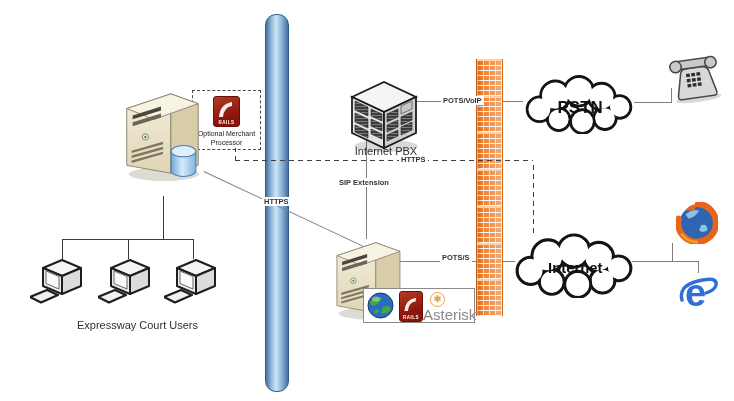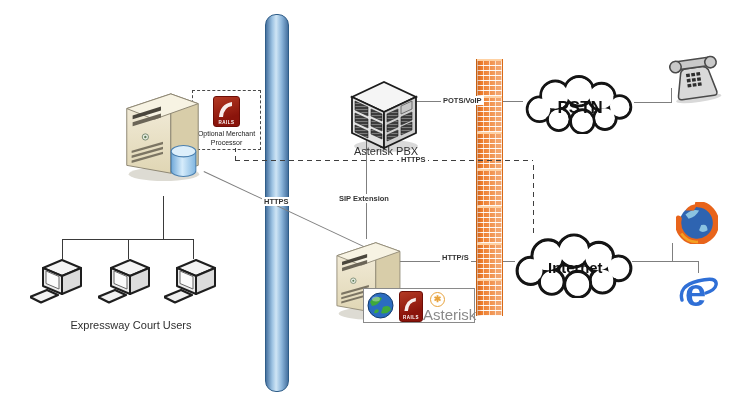--- a/index.html
+++ b/index.html
@@ -167,41 +167,41 @@
 
   <svg class="node-svg" style="left:30px;top:256px" width="54" height="50" viewBox="0 0 54 50">
       <use href="#sym-computer"></use>
     </svg>
   <svg class="node-svg" style="left:98px;top:256px" width="54" height="50" viewBox="0 0 54 50">
       <use href="#sym-computer"></use>
     </svg>
   <svg class="node-svg" style="left:164px;top:256px" width="54" height="50" viewBox="0 0 54 50">
       <use href="#sym-computer"></use>
     </svg>
-  <div class="lbl" style="left:56px;top:319px;width:150px;">Expressway Court Users</div>
+  <div class="lbl" style="left:48px;top:319px;width:150px;text-align:right;">Expressway Court Users</div>
 
   <svg class="node-svg" style="left:344px;top:76px" width="80" height="78" viewBox="0 0 80 78">
     <ellipse cx="42" cy="70" rx="32" ry="6" fill="rgba(0,0,0,.15)"></ellipse>
     <polygon points="8,21 40,6 72,21 40,36" fill="#f5f5f5" stroke="#1c1c1c" stroke-width="1.8"></polygon>
     <polygon points="8,21 40,36 40,72 8,57" fill="#e3e3e3" stroke="#1c1c1c" stroke-width="1.8"></polygon>
     <polygon points="40,36 72,21 72,57 40,72" fill="#cfcfcf" stroke="#1c1c1c" stroke-width="1.8"></polygon>
     <polygon points="11,25 24,31 24,40 11,34" fill="url(#vstripe)" stroke="#222" stroke-width=".6"></polygon>
     <polygon points="11,37 24,43 24,52 11,46" fill="url(#vstripe)" stroke="#222" stroke-width=".6"></polygon>
     <polygon points="11,49 24,55 24,62 11,56" fill="url(#vstripe)" stroke="#222" stroke-width=".6"></polygon>
     <polygon points="27,33 38,38 38,45 27,40" fill="url(#vstripe)" stroke="#222" stroke-width=".6"></polygon>
     <polygon points="27,43 38,48 38,55 27,50" fill="url(#vstripe)" stroke="#222" stroke-width=".6"></polygon>
     <polygon points="27,53 38,58 38,63 27,58" fill="url(#vstripe)" stroke="#222" stroke-width=".6"></polygon>
     <polygon points="43,38 54,33 54,41 43,46" fill="url(#vstripe)" stroke="#222" stroke-width=".6"></polygon>
     <polygon points="43,49 54,44 54,51 43,56" fill="url(#vstripe)" stroke="#222" stroke-width=".6"></polygon>
     <polygon points="43,59 54,54 54,60 43,65" fill="url(#vstripe)" stroke="#222" stroke-width=".6"></polygon>
     <polygon points="57,30 68,25 68,33 57,38" fill="#c6c6c6" stroke="#555" stroke-width=".8"></polygon>
     <polygon points="57,41 68,36 68,44 57,49" fill="url(#vstripe)" stroke="#222" stroke-width=".6"></polygon>
     <polygon points="57,51 68,46 68,54 57,59" fill="url(#vstripe)" stroke="#222" stroke-width=".6"></polygon>
   </svg>
-  <div class="lbl" style="left:346px;top:145px;width:80px;">Asterisk PBX</div>
+  <div class="lbl" style="left:346px;top:145px;width:80px;">Internet PBX</div>
 
   <svg class="node-svg" style="left:330px;top:233px" width="76" height="92" viewBox="0 0 88 96">
       <use href="#sym-tower"></use>
     </svg>
   <div class="badge-box">
     <svg style="position:absolute;left:3px;top:3px" width="27" height="27" viewBox="0 0 27 27">
       <circle cx="13.5" cy="13.5" r="12.5" fill="#2b6cc0" stroke="#123a6b" stroke-width="1"></circle>
       <path d="M3,10 Q8,3 15,6 Q12,13 5,14 Z" fill="#3fa93c"></path>
       <path d="M16,15 Q23,12 24,18 Q19,23 14,21 Z" fill="#3fa93c"></path>
       <path d="M8,18 Q11,16 12,19 Q10,22 7,21 Z" fill="#3fa93c"></path>
@@ -264,16 +264,16 @@
     <path d="M5,30 A18,18 0 0 0 21,38" fill="none" stroke="#f5a623" stroke-width="2.5" opacity=".9"></path>
   </svg>
   <svg class="node-svg" style="left:678px;top:272px" width="40" height="42" viewBox="0 0 40 42">
     <text x="7" y="34" font-size="38" font-weight="bold" fill="#2f6fd6" font-family="Liberation Sans, sans-serif">e</text>
     <path d="M4,28 Q0,14 20,9 Q40,4 38,13 Q37,18 28,21" fill="none" stroke="#2f6fd6" stroke-width="3.4" stroke-linecap="round"></path>
   </svg>
 
   <div class="clbl" style="left:441px;top:96px;">POTS/VoIP</div>
   <div class="clbl" style="left:399px;top:155px;">HTTPS</div>
   <div class="clbl" style="left:262px;top:197px;">HTTPS</div>
-  <div class="clbl" style="left:337px;top:178px;margin-top:16px;">SIP Extension</div>
-  <div class="clbl" style="left:440px;top:253px;">HTTP/S</div>
+  <div class="clbl" style="left:337px;top:178px;">SIP Extension</div>
+  <div class="clbl" style="left:440px;top:253px;">POTS/S</div>
 
 </div>
 
 </body></html>

